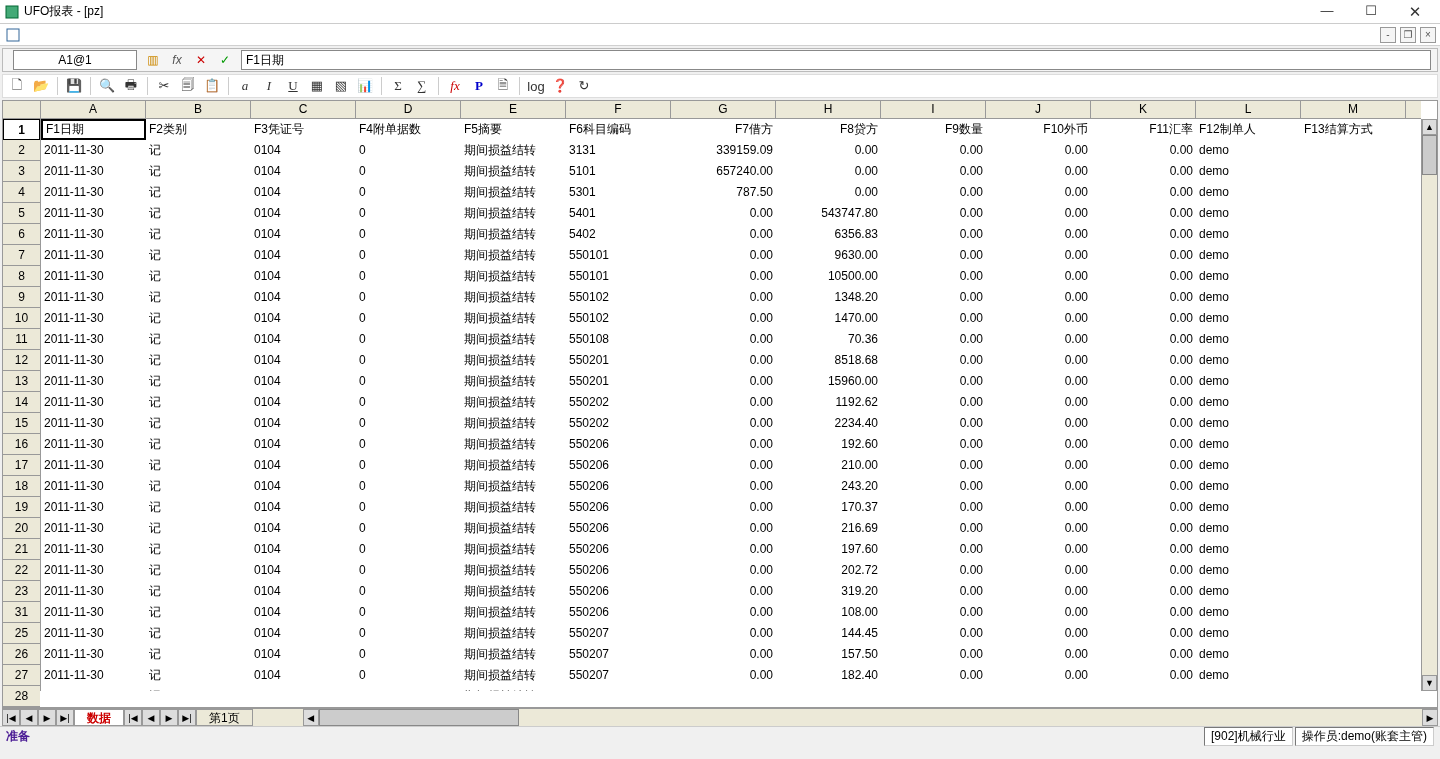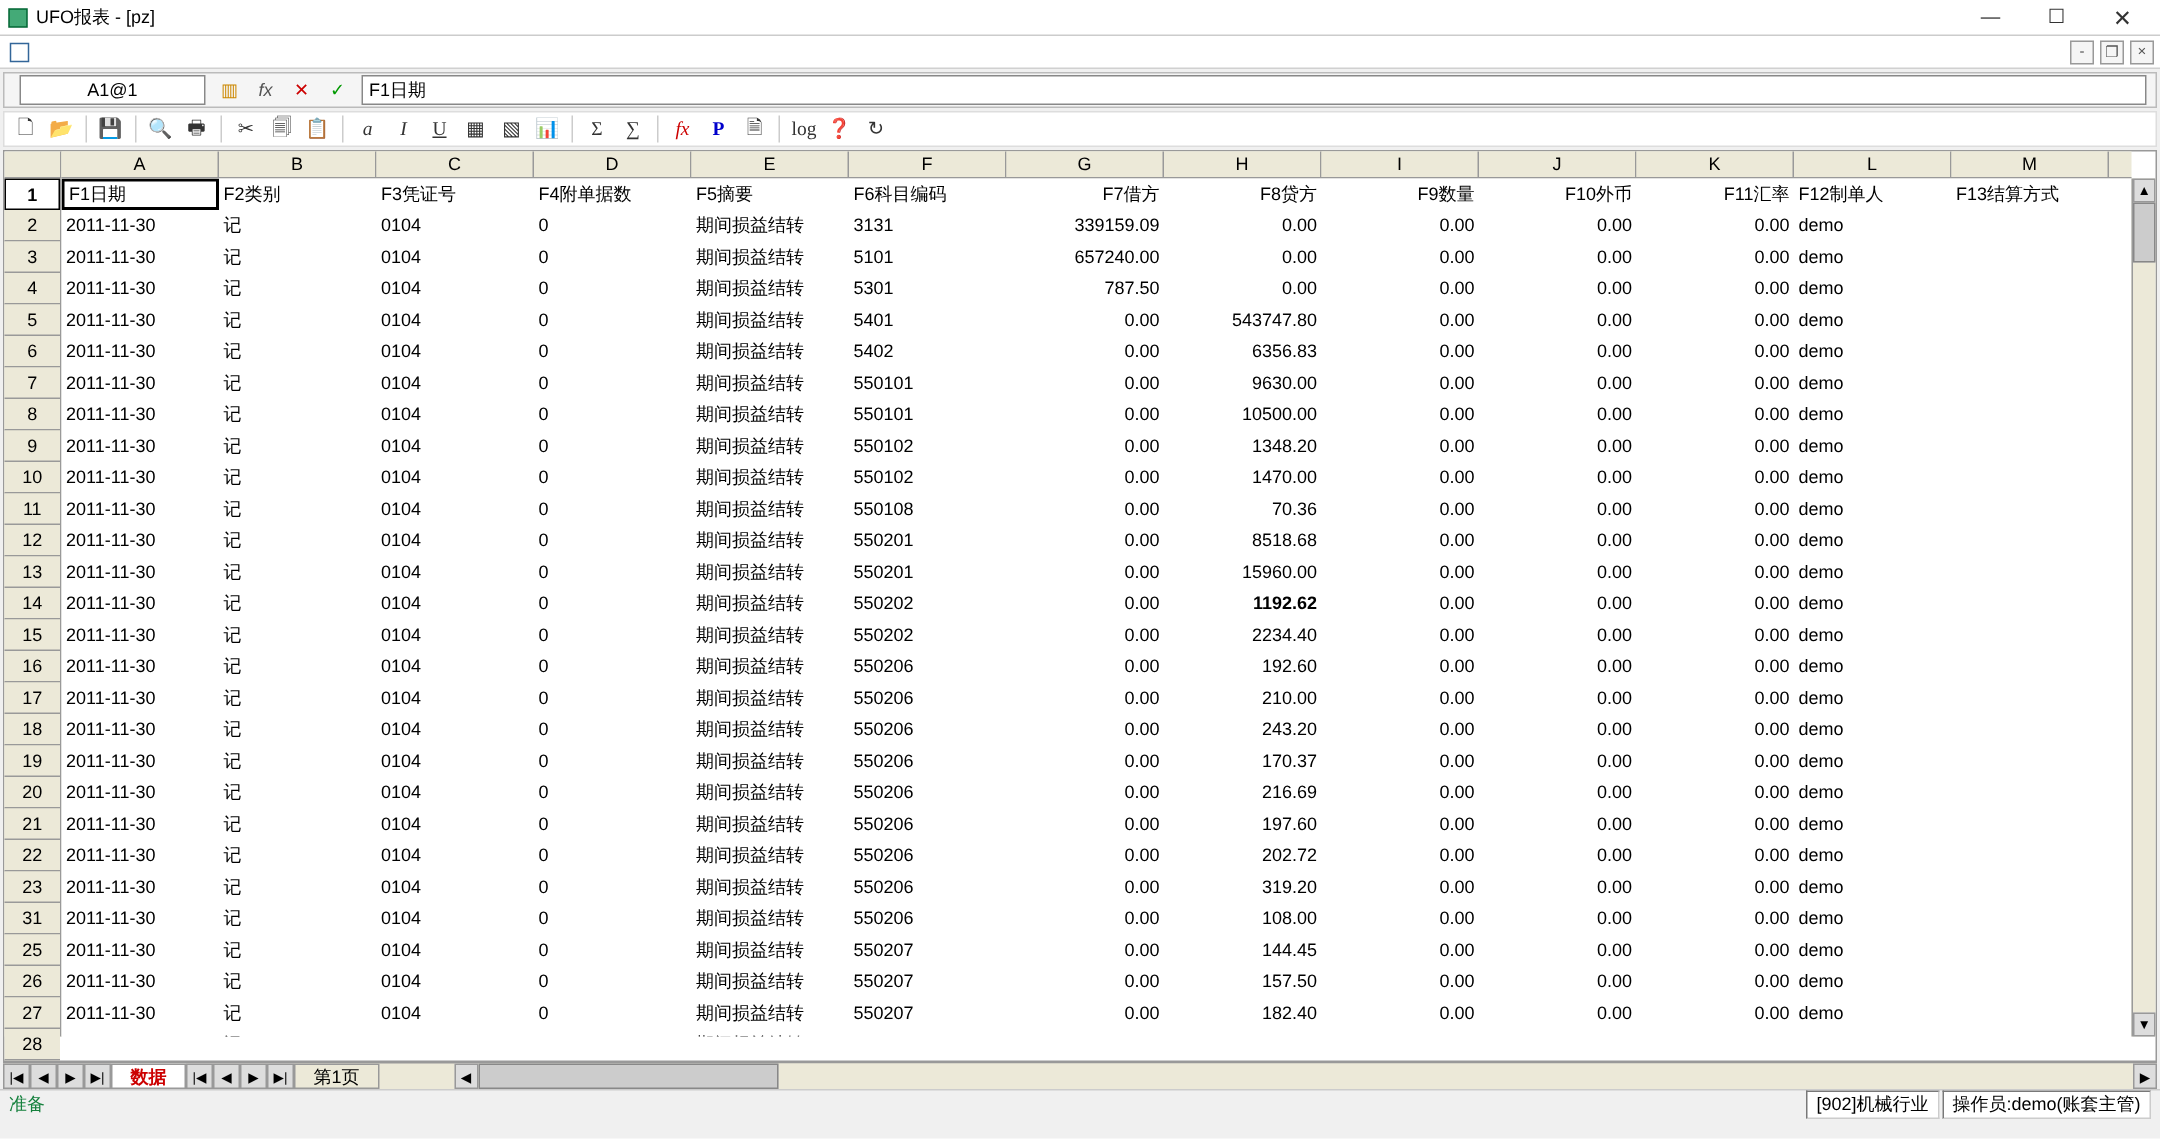--- a/index.html
+++ b/index.html
@@ -52,21 +52,21 @@
 .sheet-tab-nav{display:flex;}
 .sheet-tab-nav .nav{width:18px;border:1px solid #999;background:#ddd;display:flex;align-items:center;justify-content:center;font-size:9px;}
 .sheet-tab{background:#fff;border:1px solid #999;padding:0 12px;line-height:16px;color:#c00;font-weight:bold;}
 .sheet-tab2{background:#ece9d8;border:1px solid #999;padding:0 12px;line-height:16px;}
 .hscroll{flex:1;display:flex;margin-left:50px;}
 .hscroll .btn{width:16px;border:1px solid #999;background:#ddd;display:flex;align-items:center;justify-content:center;font-size:9px;}
 .hscroll .track{flex:1;background:#ece9d8;position:relative;}
 .hscroll .thumb{position:absolute;left:0;top:0;bottom:0;width:200px;background:#ccc;border:1px solid #888;}
 
 .status-bar{height:20px;background:#f0f0f0;border-top:1px solid #ccc;display:flex;align-items:center;padding:0 6px;}
-.status-bar .sl{color:#15803d;}
+.status-bar .sl{color:#4c1d95;font-weight:bold;}
 .status-bar .right{margin-left:auto;display:flex;gap:2px;}
 .status-bar .panel{border:1px inset #ccc;padding:0 6px;background:#fff;}
 </style>
 </head>
 <body>
 
 <div class="title-bar">
   <span class="icon">
    <svg width="14" height="14">
         <rect x="1" y="1" width="12" height="12" fill="#4a7" stroke="#063"></rect>
@@ -124,21 +124,21 @@
   <span class="tb">▧</span>
   <span class="tb">📊</span>
   <span class="sep"></span>
   <span class="tb">Σ</span>
   <span class="tb">∑</span>
   <span class="sep"></span>
   <span class="tb" style="color:#c00;font-style:italic;">fx</span>
   <span class="tb" style="color:#00c;font-weight:bold;">P</span>
   <span class="tb">🗎</span>
   <span class="sep"></span>
-  <span class="tb" style="font-family:Liberation Serif, serif;">log</span>
+  <span class="tb" style="font-family:Liberation Sans, sans-serif;">log</span>
   <span class="tb">❓</span>
   <span class="tb">↻</span>
 </div>
 
 <div class="grid-wrap">
   <div class="corner"></div>
   <div class="col-headers" id="col-headers">
       <div style="width: 105px;">A</div>
       <div style="width: 105px;">B</div>
       <div style="width: 105px;">C</div>
@@ -380,21 +380,21 @@
         <div class="cell" style="width: 105px;"></div>
       </div>
       <div class="row">
         <div class="cell" style="width: 105px;">2011-11-30</div>
         <div class="cell" style="width: 105px;">记</div>
         <div class="cell" style="width: 105px;">0104</div>
         <div class="cell" style="width: 105px;">0</div>
         <div class="cell" style="width: 105px;">期间损益结转</div>
         <div class="cell" style="width: 105px;">550202</div>
         <div class="cell r" style="width: 105px;">0.00</div>
-        <div class="cell r" style="width: 105px; font-weight: bold;">1192.62</div>
+        <div class="cell r" style="width: 105px;">1192.62</div>
         <div class="cell r" style="width: 105px;">0.00</div>
         <div class="cell r" style="width: 105px;">0.00</div>
         <div class="cell r" style="width: 105px;">0.00</div>
         <div class="cell" style="width: 105px;">demo</div>
         <div class="cell" style="width: 105px;"></div>
       </div>
       <div class="row">
         <div class="cell" style="width: 105px;">2011-11-30</div>
         <div class="cell" style="width: 105px;">记</div>
         <div class="cell" style="width: 105px;">0104</div>

